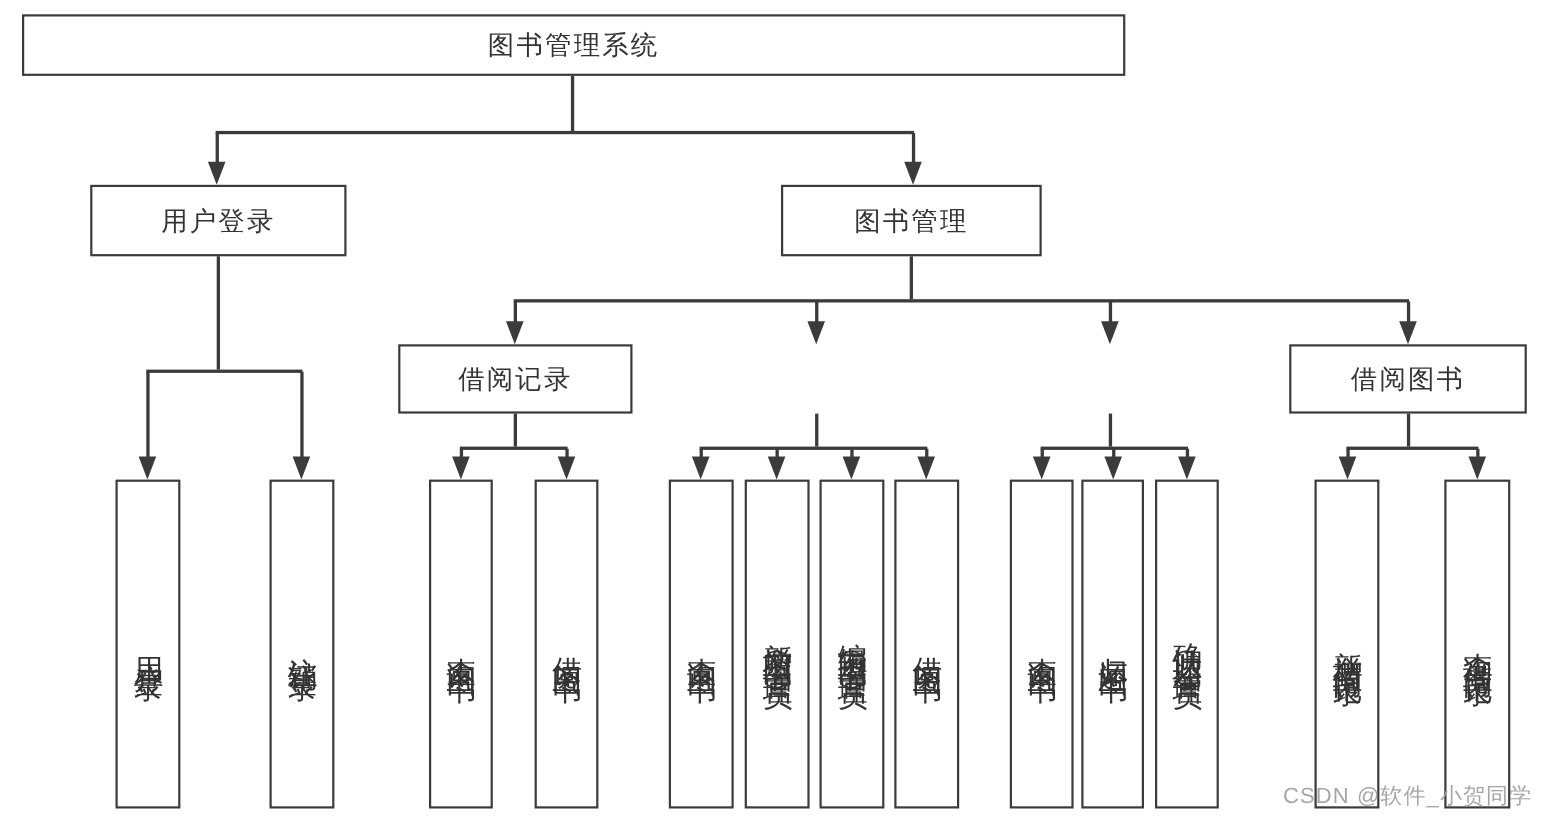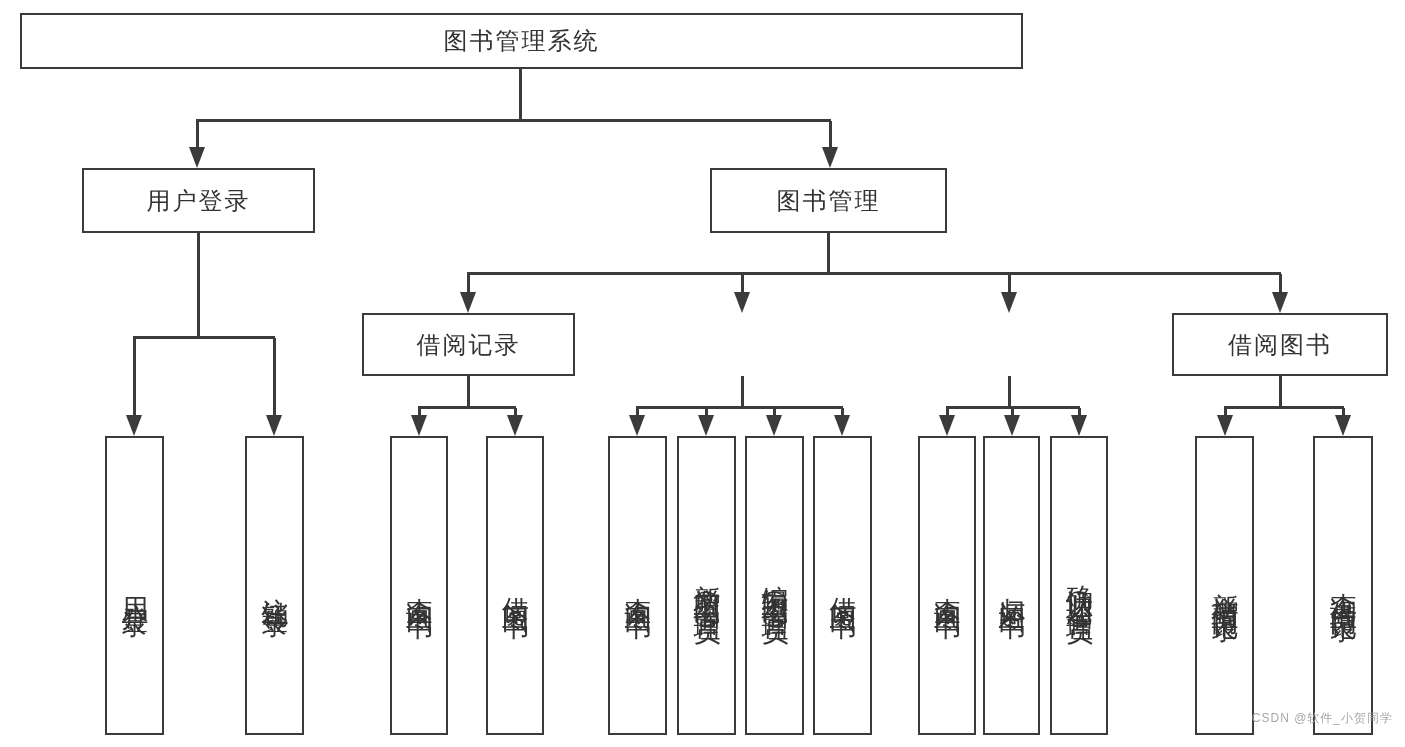--- a/index.html
+++ b/index.html
@@ -18,21 +18,21 @@
   }
   .vline,.hline{position:absolute;background:#3b3b3b;}
   .vline{width:2.5px;}
   .hline{height:2.5px;}
   .arrow{
     position:absolute;width:0;height:0;
     border-left:8px solid transparent;border-right:8px solid transparent;
     border-top:21px solid #3b3b3b;
   }
   .watermark{
-    position:absolute;right:12px;bottom:20px;font-size:12px;
+    position:absolute;right:12px;bottom:10px;font-size:20px;
     color:rgba(158,158,158,0.92);z-index:10;letter-spacing:1px;white-space:nowrap;
   }
 </style>
 </head>
 <body>
 
 <div class="stage">
 
   <div class="box" style="left:20px;top:13px;width:1003px;height:56px">
     <span class="hlabel">图书管理系统</span>

